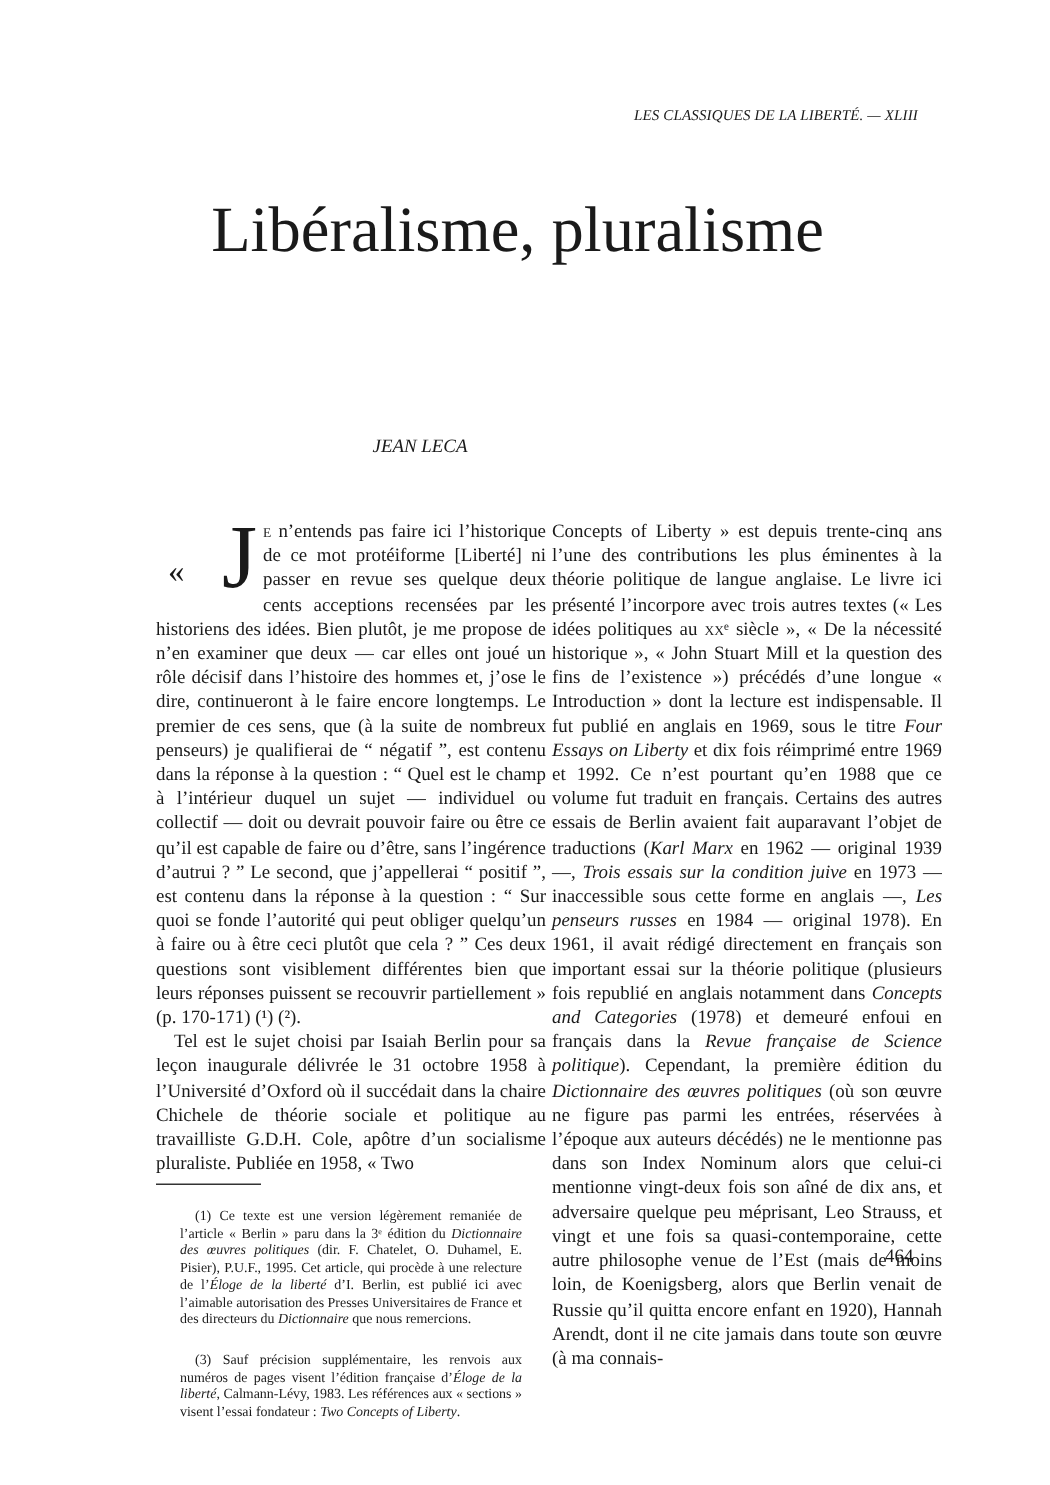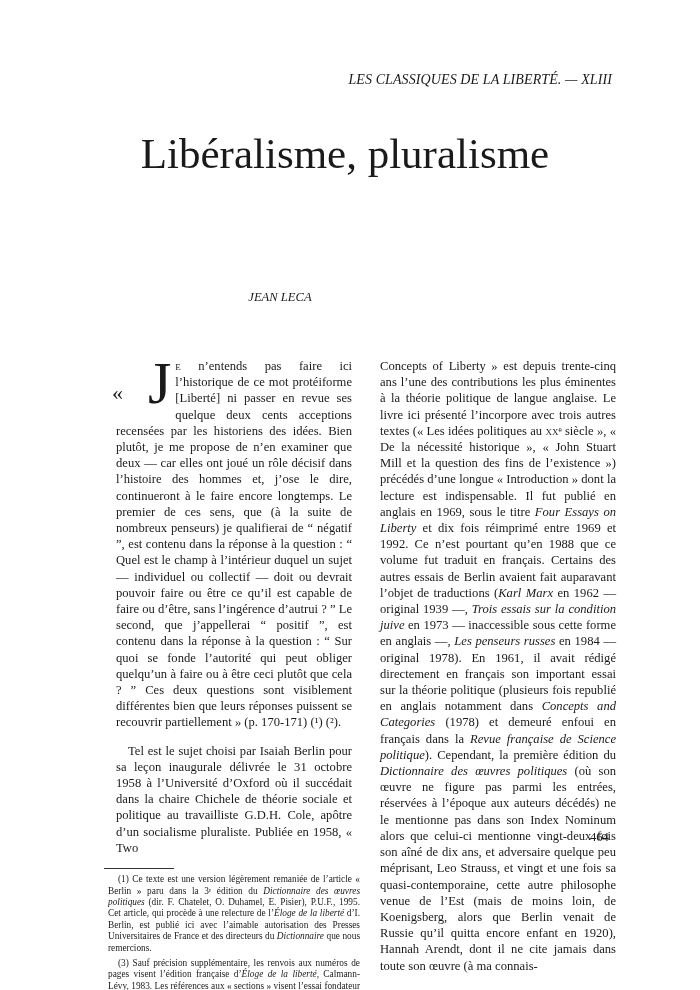--- a/index.html
+++ b/index.html
@@ -1,31 +1,31 @@
 <!DOCTYPE html>
 <html><head>
 <meta charset="utf-8">
 <style>
   html, body { margin: 0; padding: 0; background: #ffffff; }
   body { width: 700px; height: 990px; position: relative; overflow: hidden; color: #1a1a1a; font-family: "Liberation Serif", serif; }
-  .running-head { position: absolute; top: 72px; right: 88px; font-style: italic; font-size: 14px; letter-spacing: 0.1px; }
+  .running-head { position: absolute; top: 72px; right: 88px; font-style: italic; font-size: 10px; letter-spacing: 0.1px; }
   .title { position: absolute; top: 128px; left: 0; width: 690px; text-align: center; font-size: 43px; line-height: 52px; }
   .author { position: absolute; top: 290px; left: 0; width: 560px; text-align: center; font-style: italic; font-size: 12.6px; }
   .col { position: absolute; top: 346px; width: 260px; font-size: 12.6px; line-height: 16.2px; text-align: justify; hyphens: manual; }
   .col-left { left: 104px; }
   .col-right { left: 368px; }
-  .col p { margin: 12px; }
+  .col p { margin: 0; }
   .indent { text-indent: 12px; }
   .dropcap-wrap { position: relative; }
   .quote-mark { position: absolute; left: 8px; top: 24px; font-size: 22px; line-height: 22px; }
   .dropcap { float: left; font-size: 60px; line-height: 46px; margin: 2px 4px 0 44px; height: 48px; }
   .smallcap { font-variant: small-caps; }
   .rule { width: 70px; border-top: 1px solid #333; margin: 6px 0 5px 0; }
   .notes { font-size: 9.3px; line-height: 11.4px; text-align: justify; }
-  .notes p { text-indent: 10px; margin: 4px; }
+  .notes p { text-indent: 10px; margin: 16px; }
   i { font-style: italic; }
   .page-number { position: absolute; top: 830px; left: 590px; font-size: 12.6px; }
 </style>
 </head>
 <body>
 
 <div class="running-head">LES CLASSIQUES DE LA LIBERTÉ. — XLIII</div>
 
 <div class="title">
   <div>Libéralisme, pluralisme</div>

